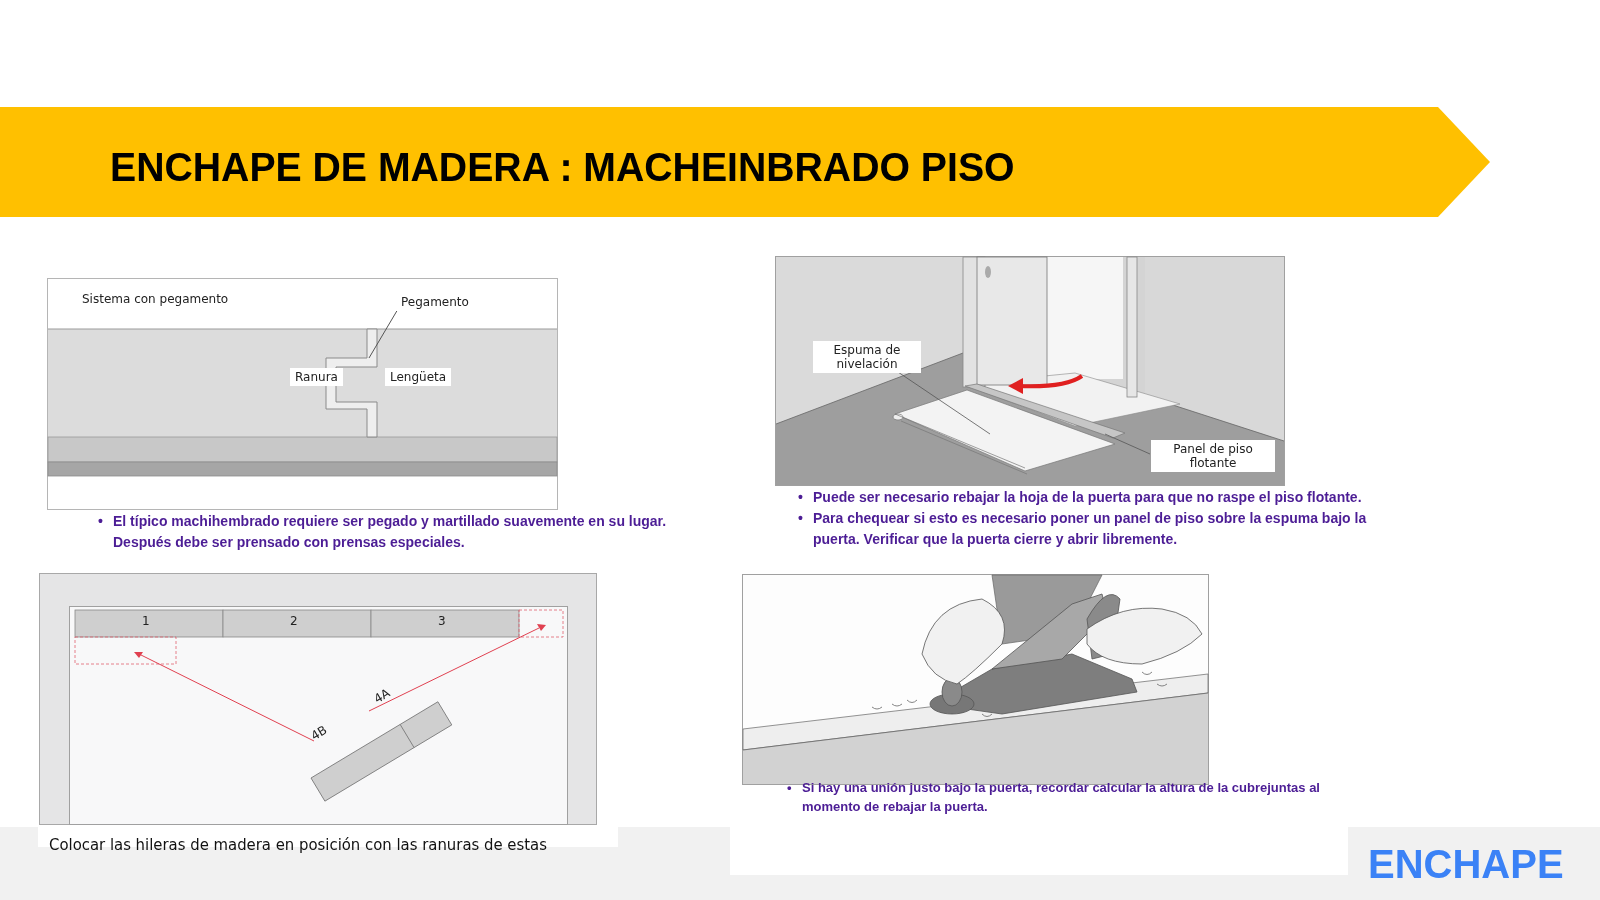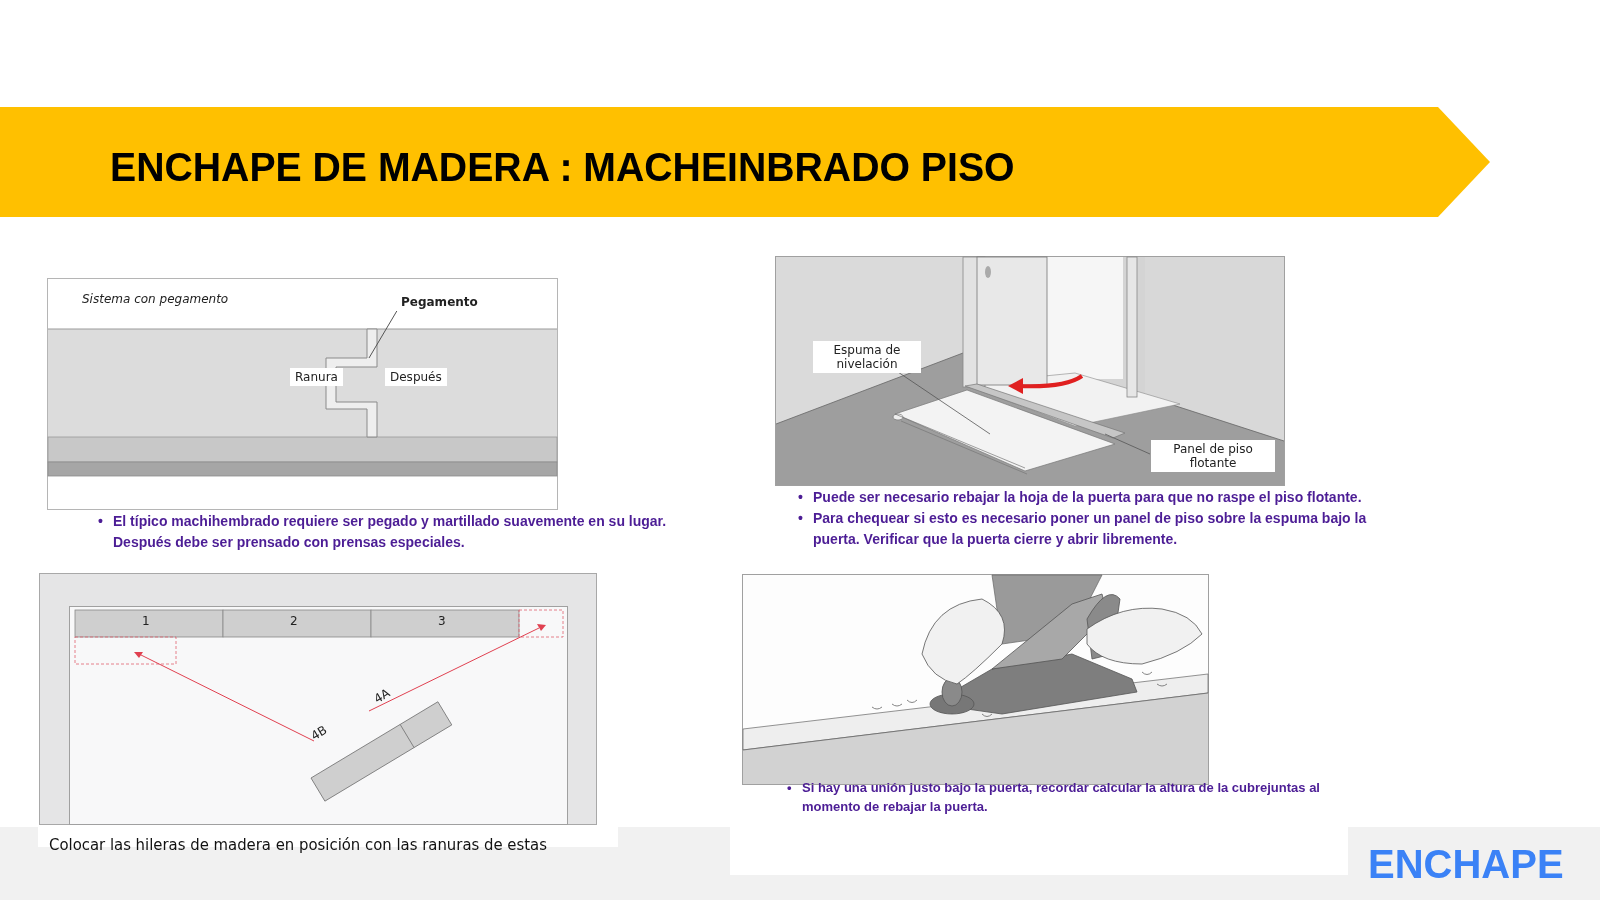--- a/index.html
+++ b/index.html
@@ -42,24 +42,24 @@
   <svg width="511" height="232" viewBox="0 0 511 232">
     <rect x="0.5" y="0.5" width="510" height="231" fill="#ffffff" stroke="#b5b5b5"></rect>
     <rect x="1" y="51" width="509" height="108" fill="#dcdcdc"></rect>
     <line x1="1" y1="51" x2="510" y2="51" stroke="#9a9a9a"></line>
     <rect x="1" y="159" width="509" height="25" fill="#c8c8c8" stroke="#9a9a9a" stroke-width="0.8"></rect>
     <rect x="1" y="184" width="509" height="14" fill="#a6a6a6" stroke="#8c8c8c" stroke-width="0.8"></rect>
 
     <path d="M320,51 L320,80 L279,80 L279,131 L320,131 L320,159 L330,159 L330,124 L289,124 L289,89 L330,89 L330,51 Z" fill="#eeeeee" stroke="#8a8a8a" stroke-width="1"></path>
     <line x1="351" y1="31" x2="322" y2="80" stroke="#555" stroke-width="1"></line>
   </svg>
-  <span class="lbl" style="left:30px; top:12px;font-style:italic;">Sistema con pegamento</span>
-  <span class="lbl" style="left:349px; top:15px;font-weight:bold;">Pegamento</span>
+  <span class="lbl" style="left:30px; top:12px;">Sistema con pegamento</span>
+  <span class="lbl" style="left:349px; top:15px;">Pegamento</span>
   <span class="lbl" style="left:207px; top:90px;margin-left:36px;">Ranura</span>
-  <span class="lbl" style="left:338px; top:90px;">Después</span>
+  <span class="lbl" style="left:338px; top:90px;">Lengüeta</span>
 </div>
 
 <ul class="bullets" style="left:96px; top:511px; width:600px;">
   <li>El típico machihembrado requiere ser pegado y martillado suavemente en su lugar. Después debe ser prensado con prensas especiales.</li>
 </ul>
 
 <div class="panel" style="left:748px; top:256px; width:510px; height:230px;margin-left:27px;">
   <svg width="510" height="230" viewBox="0 0 510 230">
     <rect x="0.5" y="0.5" width="509" height="229" fill="#d4d4d4" stroke="#a0a0a0"></rect>
 

